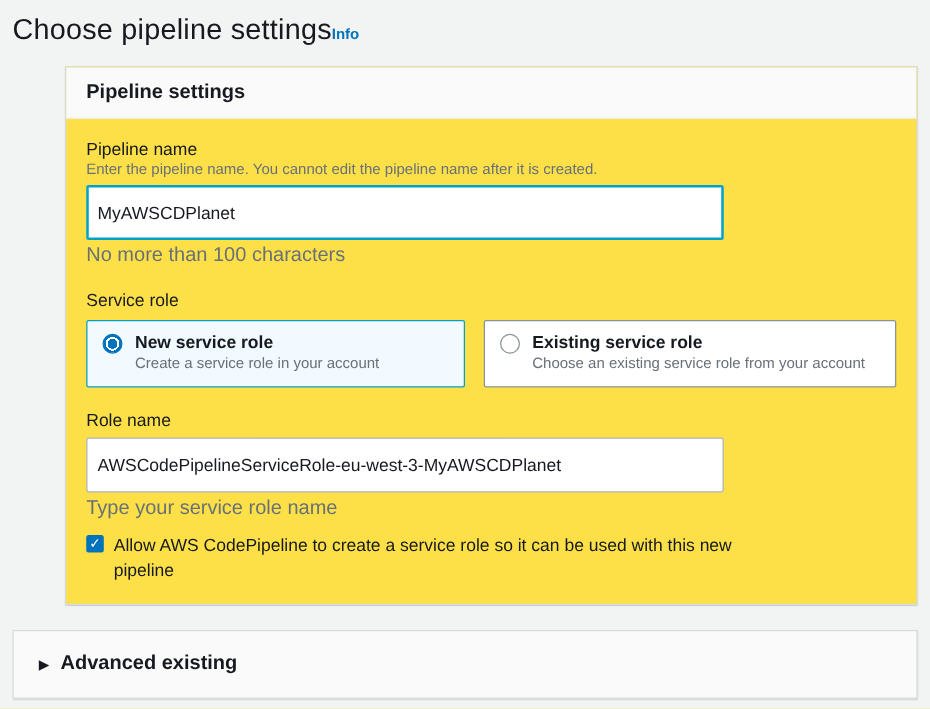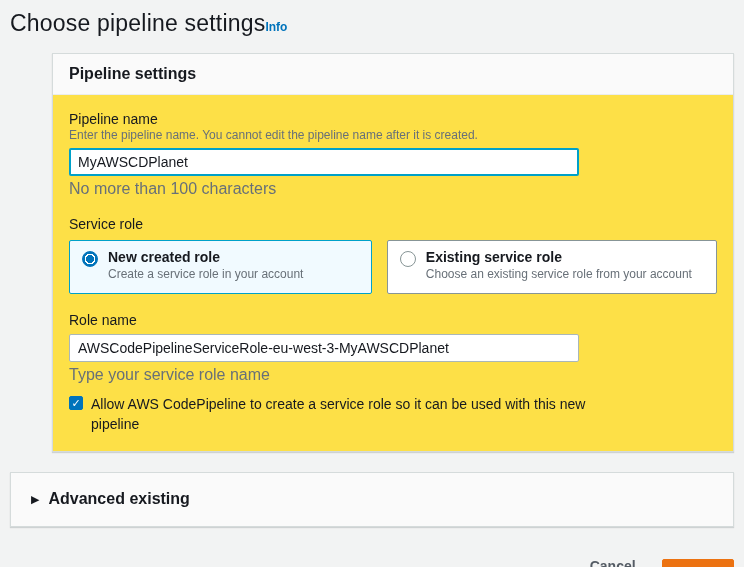--- a/index.html
+++ b/index.html
@@ -35,21 +35,21 @@
 
   .field { margin-bottom: 18px; }
   .field:last-child { margin-bottom: 0; }
   .field-label { font-size: 14px; color: #16191f; display: block; }
   .field-desc { font-size: 12px; color: #687078; margin-top: 1px; }
   .field-hint { font-size: 16px; color: #687078; margin-top: 4px; }
 
   .text-input {
     display: block;
     width: 510px;
-    height: 28px;
+    height: 44px;
     margin-top: 6px;
     padding: 2px 8px;
     font-family: "Liberation Sans", sans-serif;
     font-size: 14px;
     color: #16191f;
     background: #fff;
     border: 1px solid #aab7b8;
     border-radius: 2px;
     outline: none;
   }
@@ -170,21 +170,21 @@
         <input class="text-input focused" type="text" value="MyAWSCDPlanet" style="">
         <div class="field-hint">No more than 100 characters</div>
       </div>
 
       <div class="field">
         <label class="field-label">Service role</label>
         <div class="tile-row">
           <div class="tile selected">
             <span class="radio"></span>
             <span>
-              <div class="tile-title">New created role</div>
+              <div class="tile-title">New service role</div>
               <div class="tile-desc">Create a service role in your account</div>
             </span>
           </div>
           <div class="tile">
             <span class="radio"></span>
             <span>
               <div class="tile-title">Existing service role</div>
               <div class="tile-desc">Choose an existing service role from your account</div>
             </span>
           </div>

